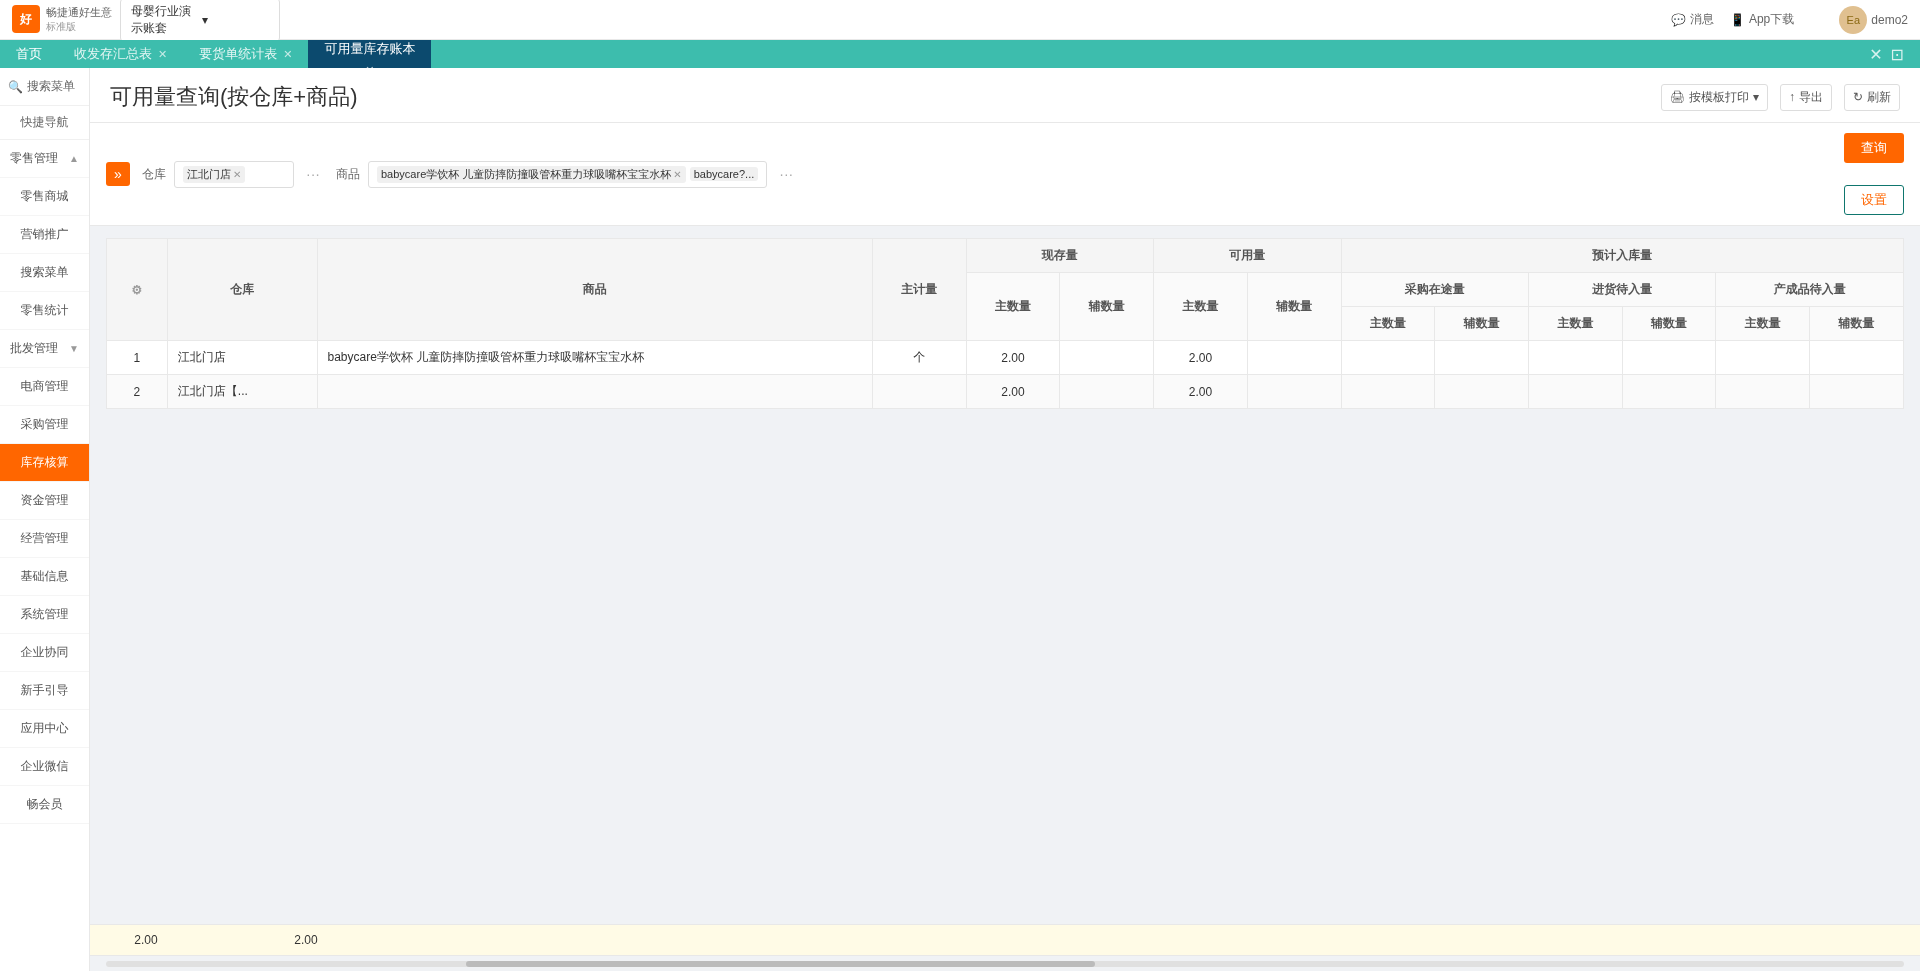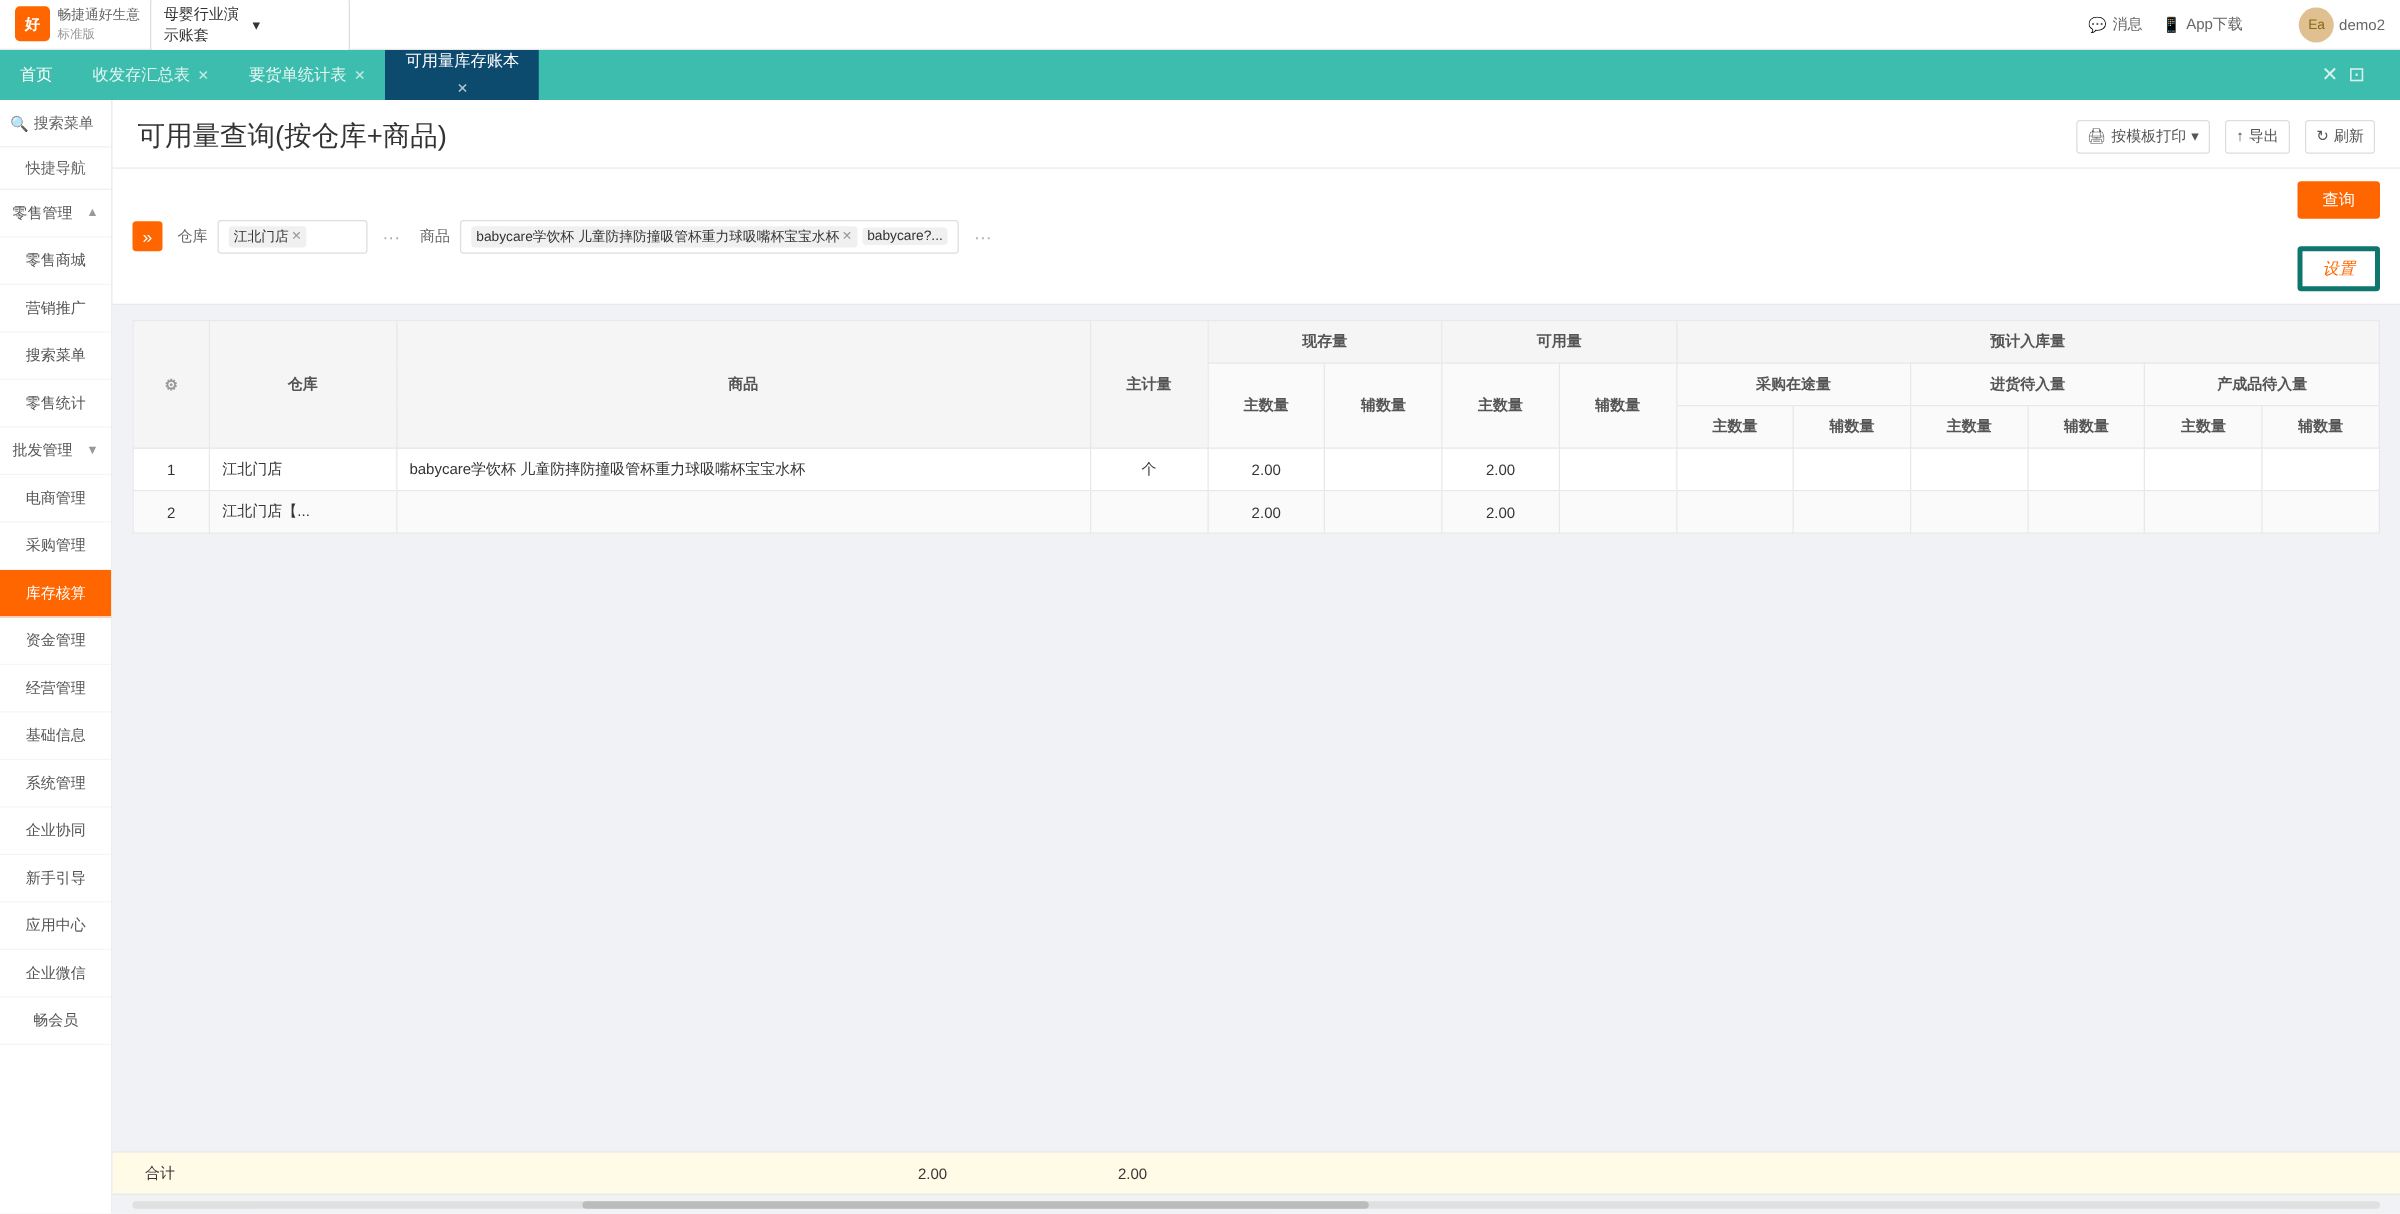--- a/index.html
+++ b/index.html
@@ -22,25 +22,25 @@
     .logo-text { font-size: 11px; color: #666; line-height: 1.3; }
     .logo-sub { font-size: 10px; color: #999; }
     .tenant-selector { display: flex; align-items: center; gap: 4px; padding: 4px 10px; border: 1px solid #ddd; border-radius: 4px; font-size: 12px; color: #333; cursor: pointer; background: #fff; min-width: 160px; }
     .tenant-selector span { flex: 1; }
     .top-bar-right { display: flex; align-items: center; gap: 16px; }
     .top-bar-action { display: flex; align-items: center; gap: 4px; font-size: 12px; color: #666; cursor: pointer; }
     .avatar { width: 28px; height: 28px; border-radius: 50%; background: #e0c090; display: flex; align-items: center; justify-content: center; font-size: 11px; color: #8b6914; overflow: hidden; margin-left: 29px; }
 
     
     .tab-bar {
-      height: 40px;
+      height: 28px;
       background: #3dbdad;
       display: flex;
       align-items: center;
-      padding: 0 16px 0 0;
+      padding: 0 4px 0 0;
       flex-shrink: 0;
     }
     .tab-item {
       height: 100%;
       display: flex;
       align-items: center;
       padding: 0 16px;
       font-size: 13px;
       color: rgba(255,255,255,0.85);
       cursor: pointer;
@@ -165,26 +165,25 @@
       color: white;
       border: none;
       border-radius: 3px;
       padding: 6px 16px;
       font-size: 13px;
       cursor: pointer;
     }
     .setting-btn {
       background: white;
       color: #ff6600;
-      border: 4px solid #0f766e;
+      border: 1px solid #0f766e;
       border-radius: 3px;
       padding: 5px 16px;
       font-size: 13px;
       cursor: pointer;
-      font-style: italic;
     }
     .filter-right { margin-left: auto; display: flex; flex-direction: column; gap: 22px; }
 
     
     .table-area { flex: 1; overflow: auto; padding: 12px 16px; }
     .data-table {
       width: 100%;
       border-collapse: collapse;
       background: white;
       border: 1px solid #e8e8e8;
@@ -469,21 +468,20 @@
             <td></td>
             <td></td>
             <td></td>
             <td></td>
           </tr>
         </tbody>
       </table>
     </div>
 
     <div class="table-footer">
-      <span class="footer-label" style="width:600px; padding-left:10px;">合计</span>
       <span style="width:80px; text-align:center;">2.00</span>
       <span style="width:80px;"></span>
       <span style="width:80px; text-align:center;">2.00</span>
     </div>
 
     <div class="scroll-bar-area">
       <div class="h-scrollbar">
         <div class="h-scrollbar-thumb"></div>
       </div>
     </div>

